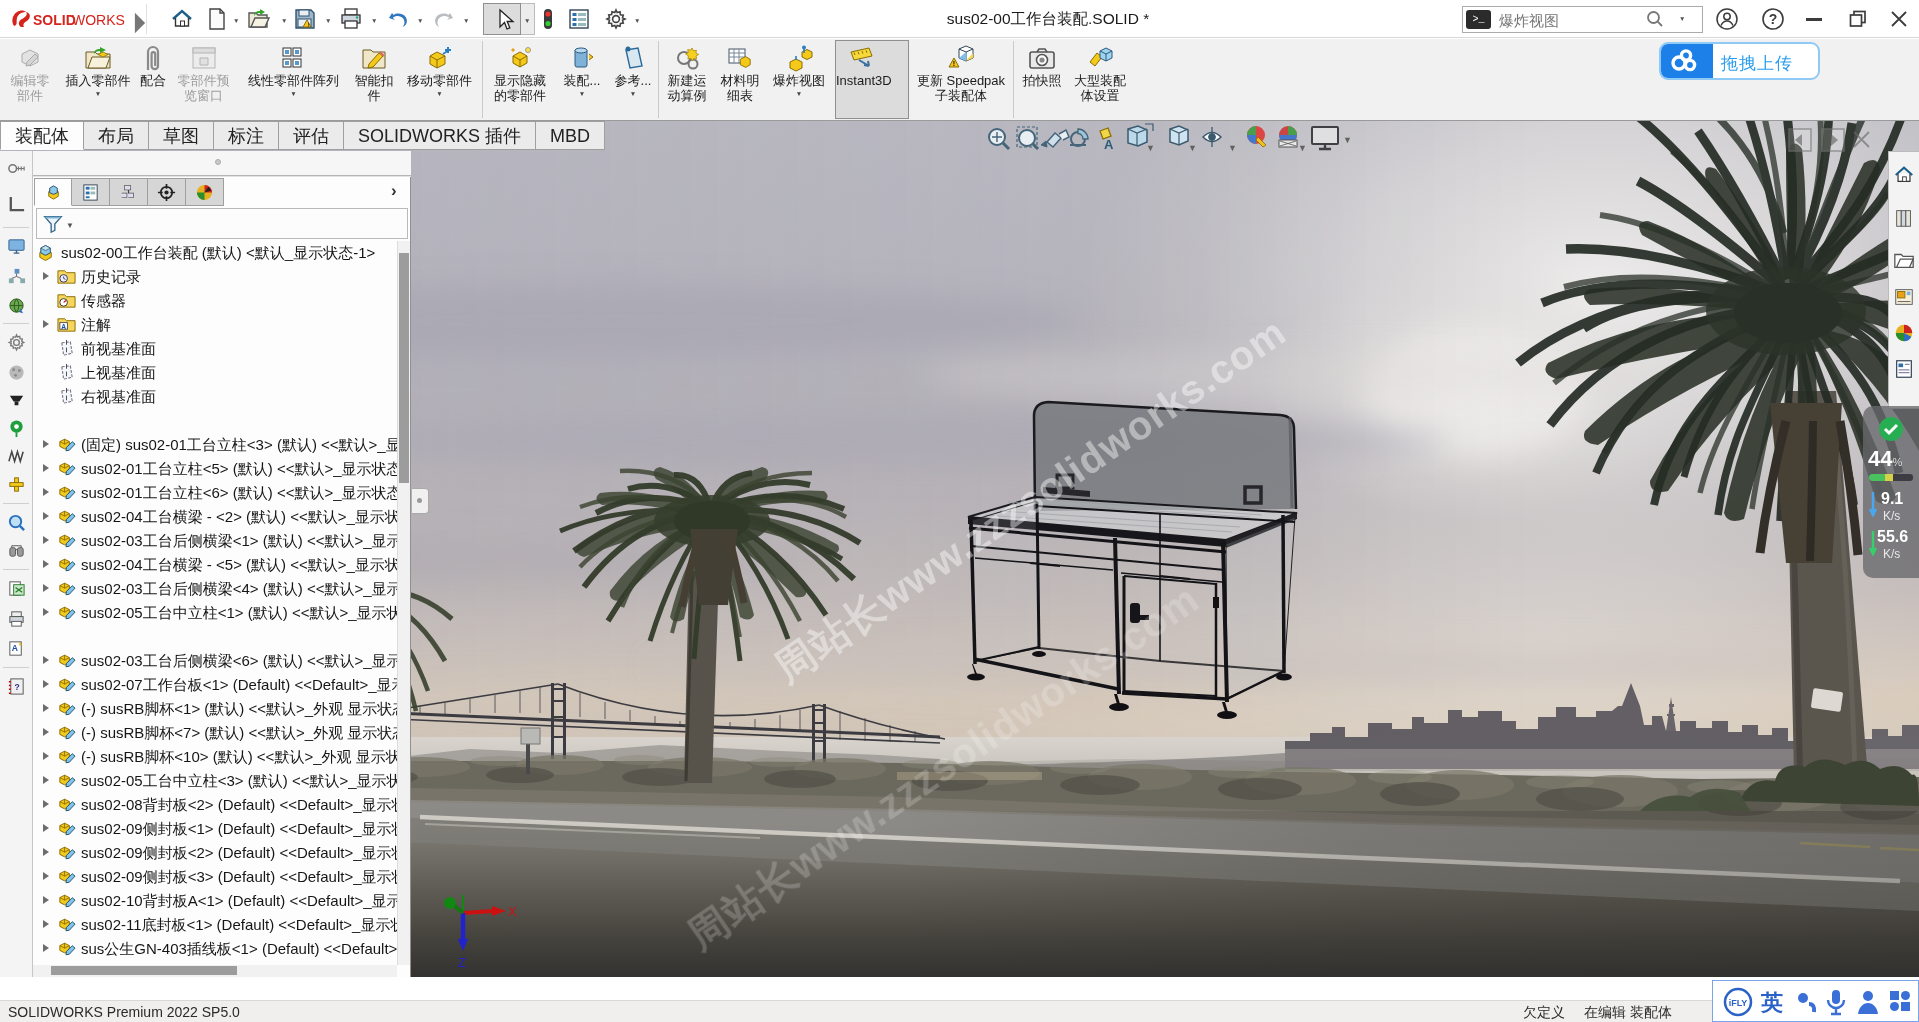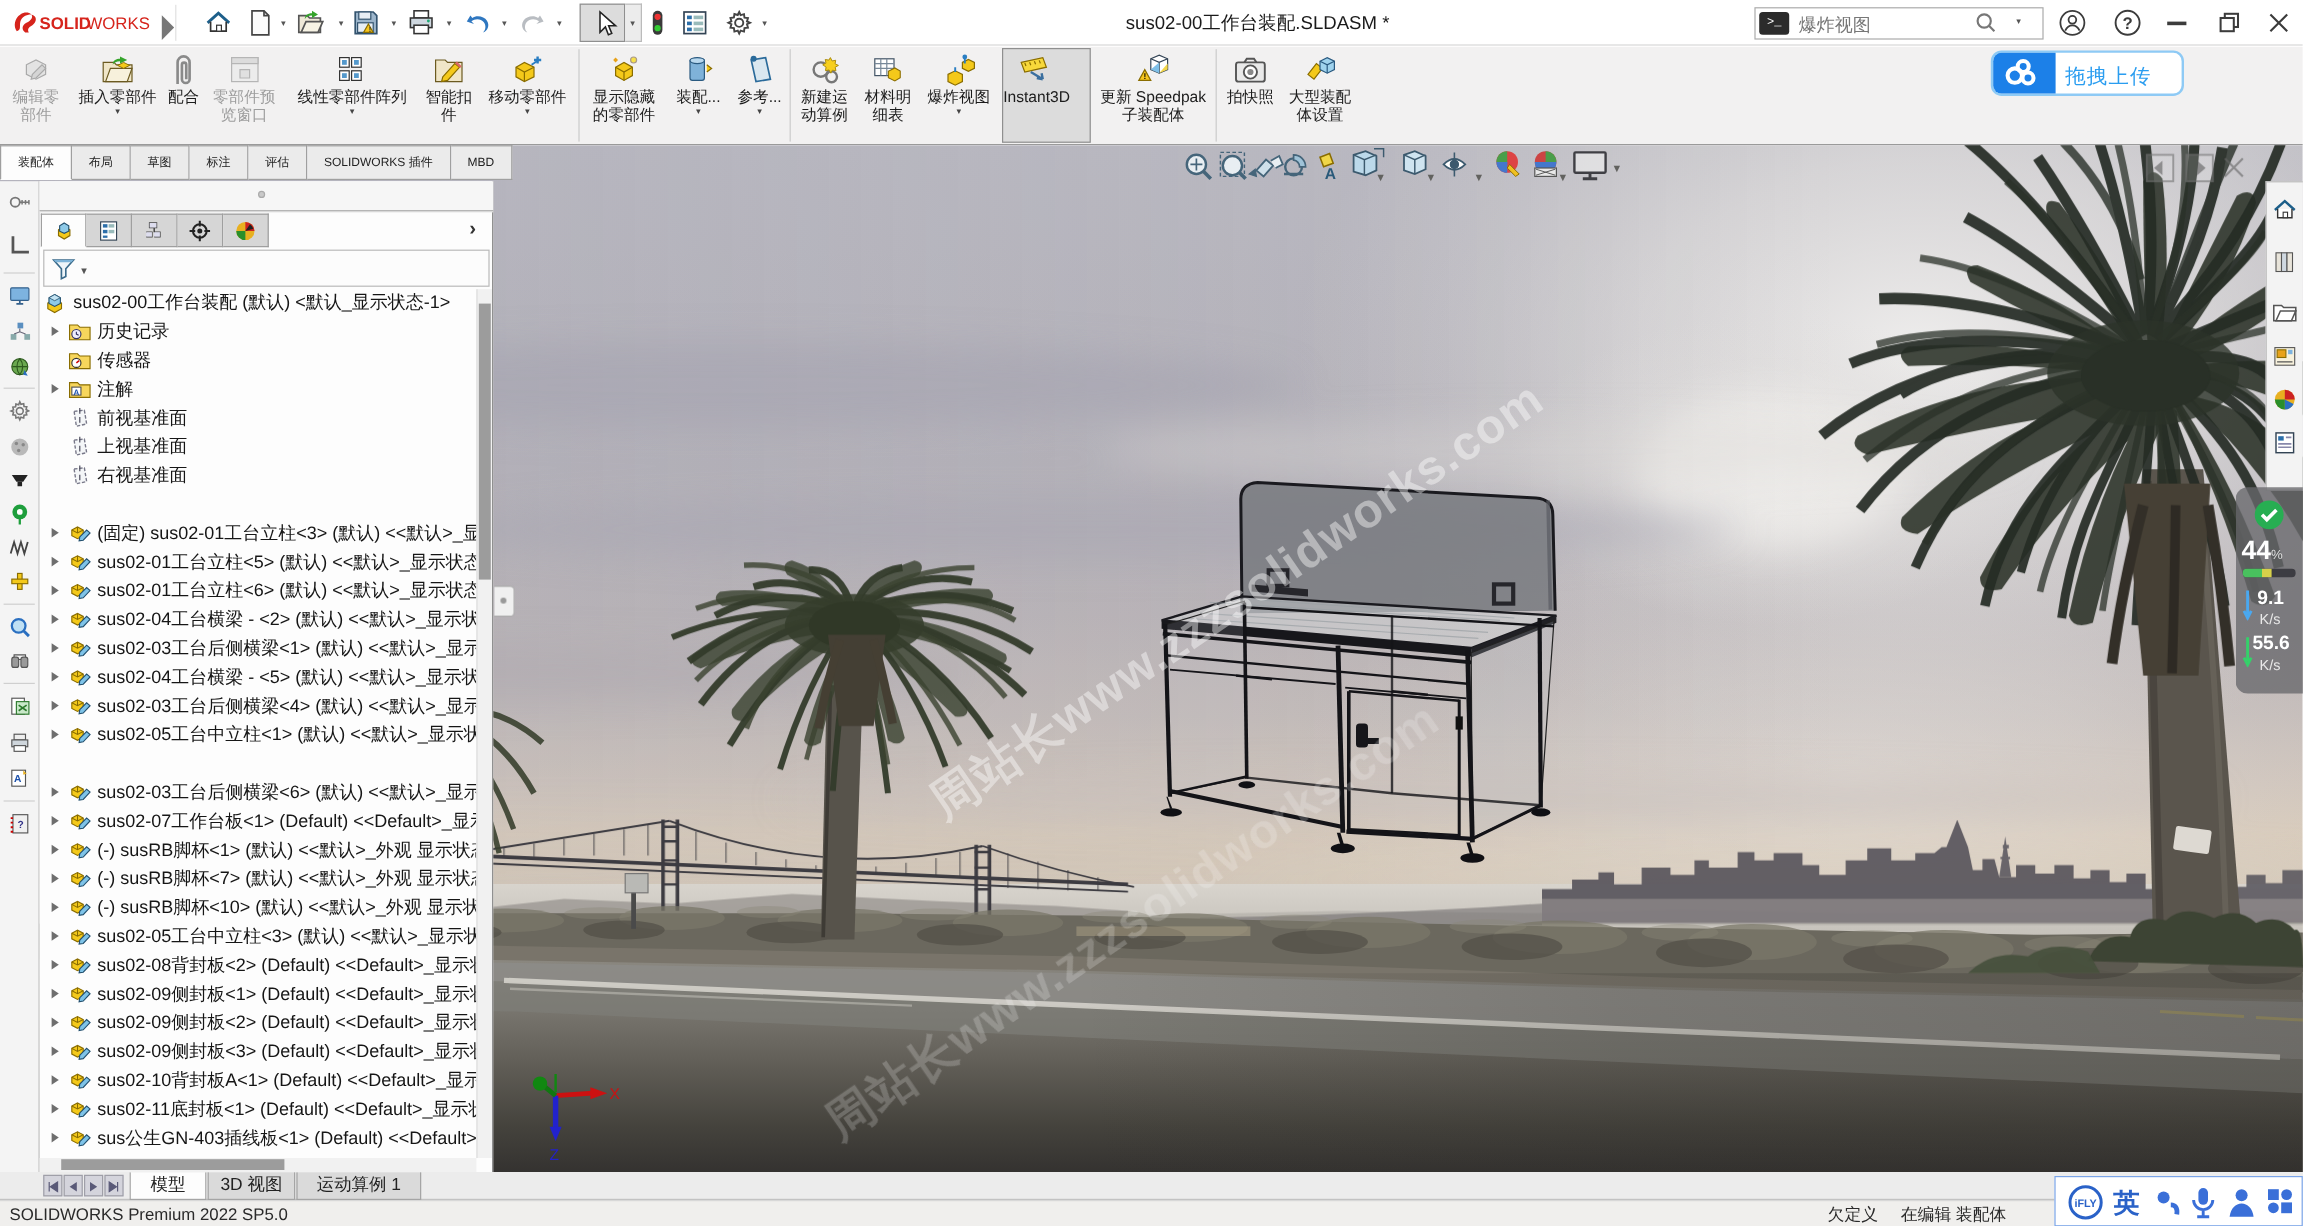--- a/index.html
+++ b/index.html
@@ -146,21 +146,21 @@
         <rect x="5.5" y="16" width="4" height="3" fill="#2c6faa"></rect>
         <rect x="11" y="16" width="8" height="3" fill="#9bb"></rect>
       </svg>
 
   <svg class="ticon" style="left:604px" viewBox="0 0 24 24">
         <path d="M12 3l1.2 2.6 2.8-.8 .4 2.9 2.9.4-.8 2.8L21 12l-2.5 1.2.8 2.8-2.9.4-.4 2.9-2.8-.8L12 21l-1.2-2.5-2.8.8-.4-2.9-2.9-.4.8-2.8L3 12l2.5-1.2-.8-2.8 2.9-.4.4-2.9 2.8.8Z" fill="none" stroke="#444" stroke-width="1.6"></path>
         <circle cx="12" cy="12" r="3.4" fill="none" stroke="#444" stroke-width="1.6"></circle>
       </svg>
   <span class="tcaret" style="left:634px">▼</span>
 
-  <span class="ab" style="left:798px;top:9px;width:500px;text-align:center;font-size:15.5px;color:#1a1a1a">sus02-00工作台装配.SLDASM *</span>
+  <span class="ab" style="left:798px;top:9px;width:500px;text-align:center;font-size:15.5px;color:#1a1a1a">sus02-00工作台装配.SOLID *</span>
 
   <span class="ab" style="left:1462px;top:6px;width:241px;height:27px;background:#fff;border:1px solid #ababab"></span>
   <span class="ab" style="left:1466px;top:10px;width:25px;height:19px;background:#2b2b2b;border-radius:3px;color:#fff;font-size:10px;text-align:center;line-height:19px;font-family:'Liberation Mono',monospace">&gt;_</span>
   <span class="ab" style="left:1499px;top:12px;font-size:15px;color:#777">爆炸视图</span>
   <svg class="ticon" style="left:1645px;top:9px;width:20px;height:20px" viewBox="0 0 20 20">
         <circle cx="8.5" cy="8.5" r="5.5" fill="none" stroke="#777" stroke-width="1.8"></circle>
         <path d="M12.7 12.7 17 17" stroke="#777" stroke-width="1.8"></path>
       </svg>
   <span class="tcaret" style="left:1679px;top:15px">▼</span>
 
@@ -796,21 +796,21 @@
 
 <g opacity=".62">
  <rect x="1789" y="8" width="22" height="22" fill="#f8f8f8" fill-opacity=".25" stroke="#777" stroke-width="1.6"></rect>
  <path d="M1802 13v12l-7-6Z" fill="#666"></path>
  <rect x="1822" y="8" width="22" height="22" fill="#f8f8f8" fill-opacity=".25" stroke="#777" stroke-width="1.6"></rect>
  <path d="M1831 13v12l7-6Z" fill="#666"></path>
  <path d="M1854 11 1869 26M1869 11 1854 26" stroke="#666" stroke-width="1.8"></path>
 </g>
 </svg>
 
-<div class="ab" id="cmtabs" style="left:0;top:121px;height:29px;font-size:10px;color:#222">
+<div class="ab" id="cmtabs" style="left:0;top:121px;height:29px;font-size:18px;color:#222">
   <span class="cmtab on">装配体</span><span class="cmtab">布局</span><span class="cmtab">草图</span><span class="cmtab">标注</span><span class="cmtab">评估</span><span class="cmtab">SOLIDWORKS 插件</span><span class="cmtab">MBD</span>
 </div>
 
 <div class="ab" id="lstrip" style="left:0;top:151px;width:33px;height:826px;background:#f4f4f4;border-right:1px solid #c6c6c6">
   <div class="lsi" style="top:8px"><svg viewBox="0 0 20 20" width="19" height="19">
           <circle cx="6" cy="10" r="4" fill="none" stroke="#777" stroke-width="1.6"></circle>
           <path d="M10 10h8m-6-2v4m3-4v4m3-4v4" stroke="#777" stroke-width="1.3"></path>
         </svg></div>
   <div class="lsi" style="top:44px"><svg viewBox="0 0 20 20" width="19" height="19">
           <path d="M4 2v14h14" fill="none" stroke="#555" stroke-width="2.4"></path>
@@ -1245,37 +1245,20 @@
       </svg>
   <span class="ab" style="left:18px;top:84px;font-size:16px;font-weight:bold">9.1</span>
   <span class="ab" style="left:20px;top:103px;font-size:12px;color:#e8e8e8">K/s</span>
   <svg class="ab" style="left:5px;top:124px" width="10" height="26" viewBox="0 0 10 26">
         <path d="M5 1v20M2 18l3 6 3-6" fill="none" stroke="#35d06a" stroke-width="2.4"></path>
       </svg>
   <span class="ab" style="left:14px;top:122px;font-size:16px;font-weight:bold">55.6</span>
   <span class="ab" style="left:20px;top:141px;font-size:12px;color:#e8e8e8">K/s</span>
 </div>
 
-<div class="ab" id="btabs" style="left:0;top:977px;width:1919px;height:23px;background:#ececec;border-bottom:1px solid #c2c2c2">
-  <span class="vcr" style="left:36px"><svg width="10" height="10" viewBox="0 0 10 10" style="margin-top:4px">
-          <path d="M2 1v8M9 1 3 5l6 4Z" fill="#5a5a78" stroke="#5a5a78"></path>
-        </svg></span>
-      <span class="vcr" style="left:53px"><svg width="10" height="10" viewBox="0 0 10 10" style="margin-top:4px">
-          <path d="M8 1 2 5l6 4Z" fill="#5a5a78"></path>
-        </svg></span>
-      <span class="vcr" style="left:70px"><svg width="10" height="10" viewBox="0 0 10 10" style="margin-top:4px">
-          <path d="M2 1l6 4-6 4Z" fill="#5a5a78"></path>
-        </svg></span>
-      <span class="vcr" style="left:87px"><svg width="10" height="10" viewBox="0 0 10 10" style="margin-top:4px">
-          <path d="M8 1v8M1 1l6 4-6 4Z" fill="#5a5a78" stroke="#5a5a78"></path>
-        </svg></span>
-  <span class="btab on" style="left:108px;width:64px">模型</span>
-  <span class="btab" style="left:173px;width:73px">3D 视图</span>
-  <span class="btab" style="left:247px;width:104px">运动算例 1</span>
-</div>
 
 <div class="ab" id="sbar" style="left:0;top:1000px;width:1919px;height:22px;background:#f0efed;border-top:1px solid #d8d8d8;font-size:14px;color:#2a2a2a">
   <span class="ab" style="left:8px;top:3px">SOLIDWORKS Premium 2022 SP5.0</span>
   <span class="ab" style="left:1523px;top:3px">欠定义</span>
   <span class="ab" style="left:1584px;top:3px">在编辑 装配体</span>
 </div>
 
 <div class="ab" id="ime" style="left:1712px;top:980px;width:207px;height:42px;background:#fff;border:1px solid #7aa4e8">
   <svg class="ab" style="left:10px;top:6px" width="30" height="30" viewBox="0 0 30 30">
         <circle cx="15" cy="15" r="13" fill="none" stroke="#2a62c8" stroke-width="2.5"></circle>

